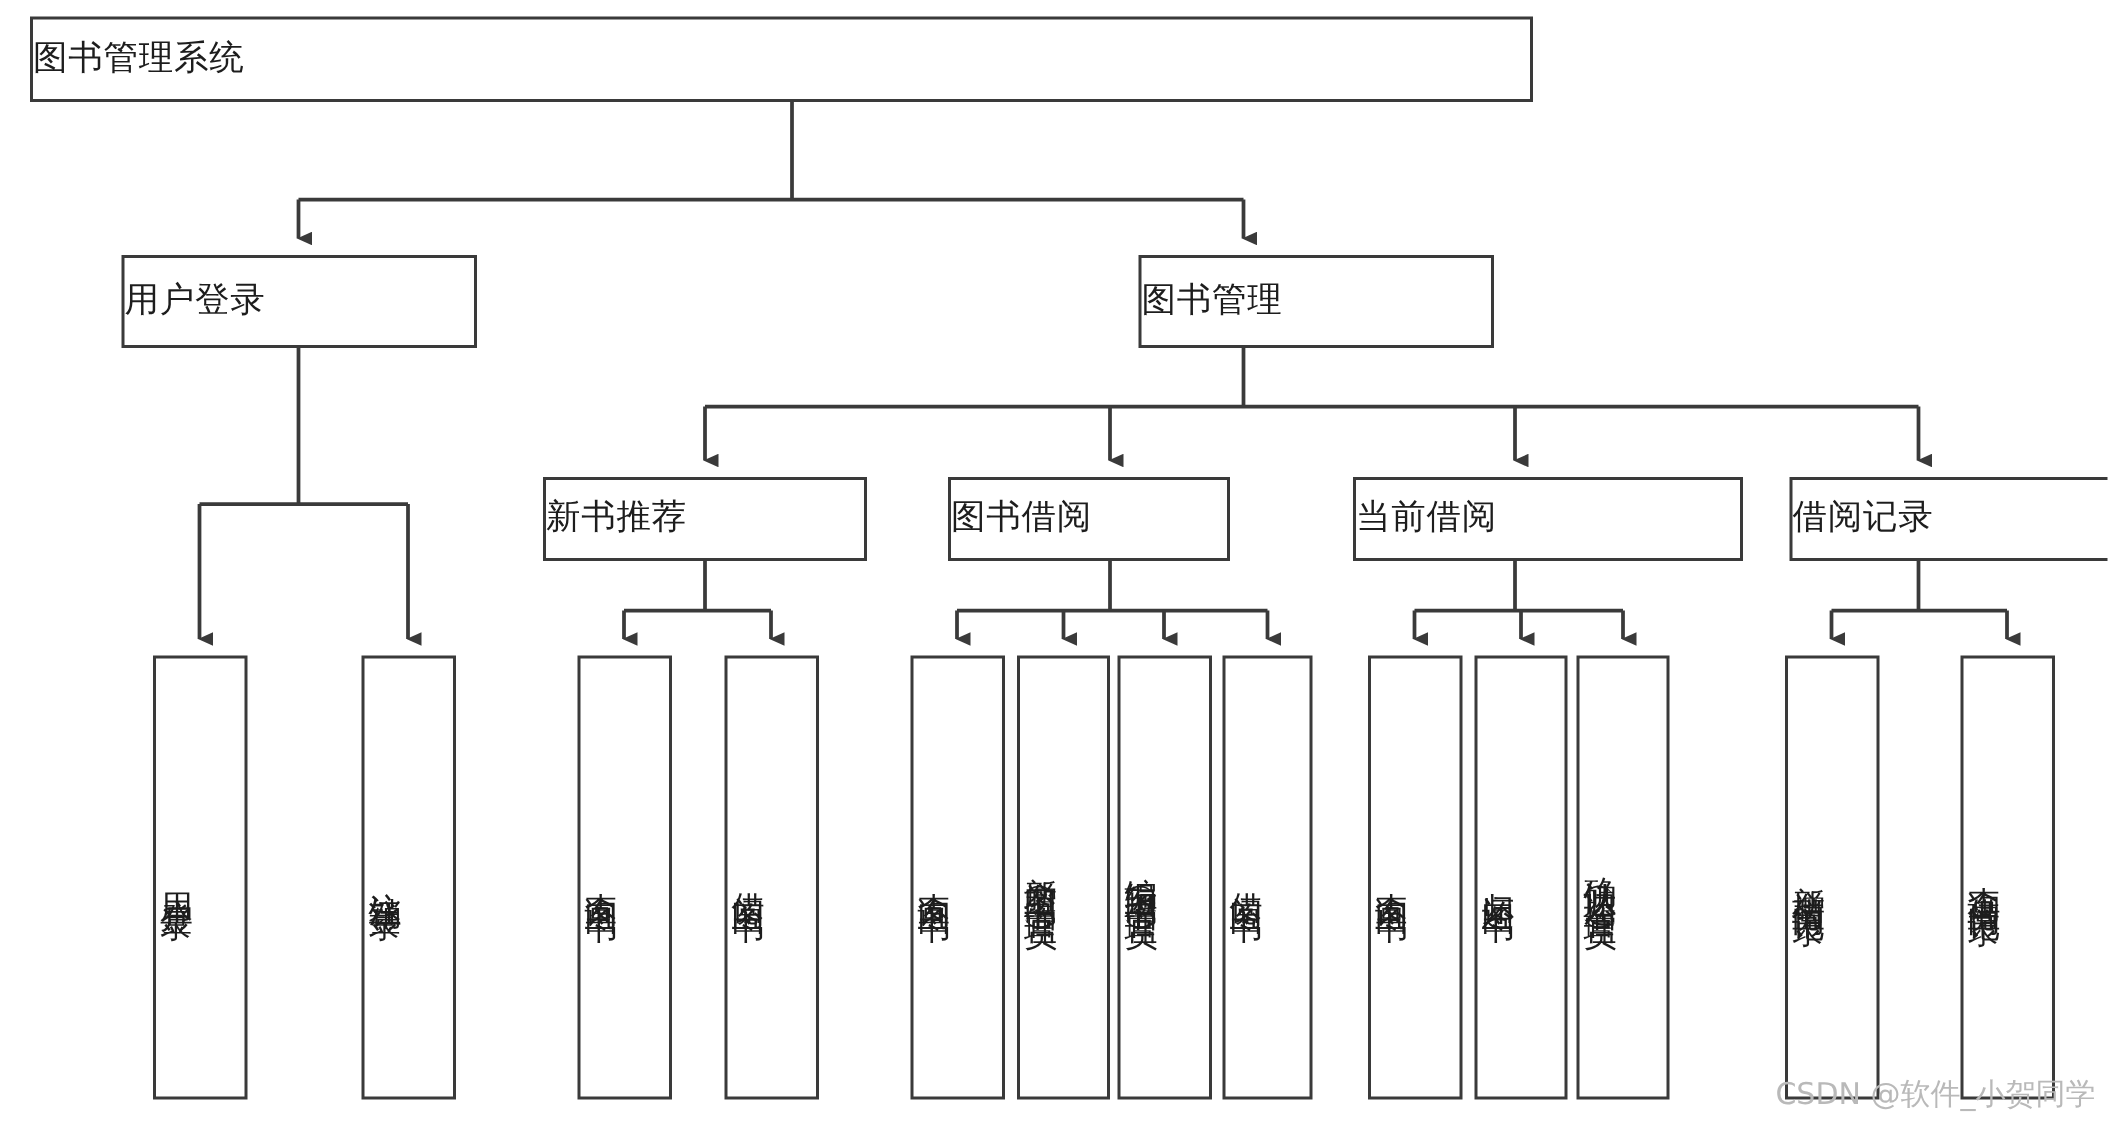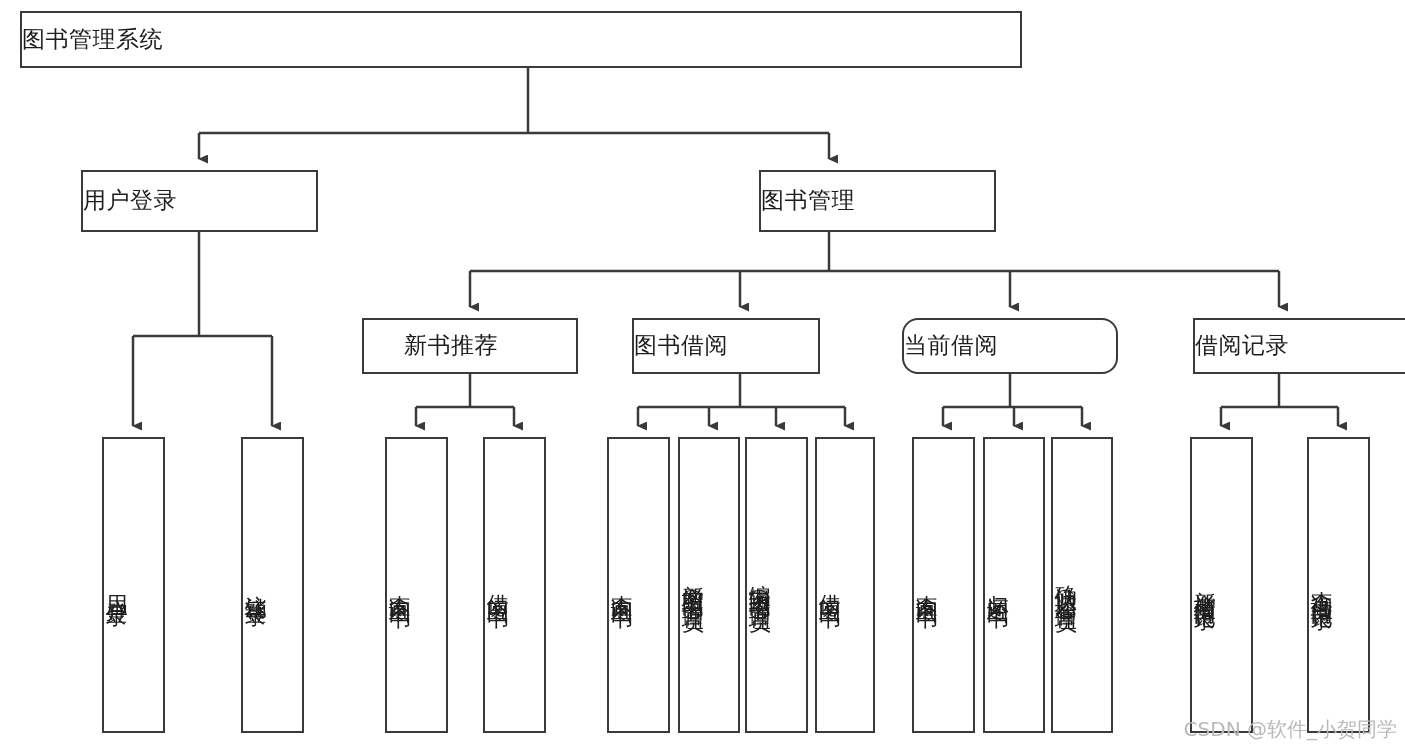--- a/index.html
+++ b/index.html
@@ -117,27 +117,27 @@
       </div>
       <div class="node-box" style="left: 711px; top: 170px; width: 237px; height: 62px; margin-left: 48px;">
         <span class="node-label">图书管理</span>
       </div>
       <div class="node-box vertical" style="left: 102px; top: 437px; width: 63px; height: 296px;">
         <span class="node-label">用户登录</span>
       </div>
       <div class="node-box vertical" style="left: 241px; top: 437px; width: 63px; height: 296px;">
         <span class="node-label">注销登录</span>
       </div>
-      <div class="node-box" style="left: 362px; top: 318px; width: 216px; height: 56px; padding-left: 40px;">
+      <div class="node-box" style="left: 362px; top: 318px; width: 216px; height: 56px;">
         <span class="node-label">新书推荐</span>
       </div>
       <div class="node-box" style="left: 632px; top: 318px; width: 188px; height: 56px;">
         <span class="node-label">图书借阅</span>
       </div>
-      <div class="node-box" style="left: 902px; top: 318px; width: 216px; height: 56px; border-radius: 16px;">
+      <div class="node-box" style="left: 902px; top: 318px; width: 260px; height: 56px;">
         <span class="node-label">当前借阅</span>
       </div>
       <div class="node-box" style="left: 1170px; top: 318px; width: 218px; height: 56px; margin-left: 23px;">
         <span class="node-label">借阅记录</span>
       </div>
       <div class="node-box vertical" style="left: 385px; top: 437px; width: 63px; height: 296px;">
         <span class="node-label">查询图书</span>
       </div>
       <div class="node-box vertical" style="left: 483px; top: 437px; width: 63px; height: 296px;">
         <span class="node-label">借阅图书</span>

